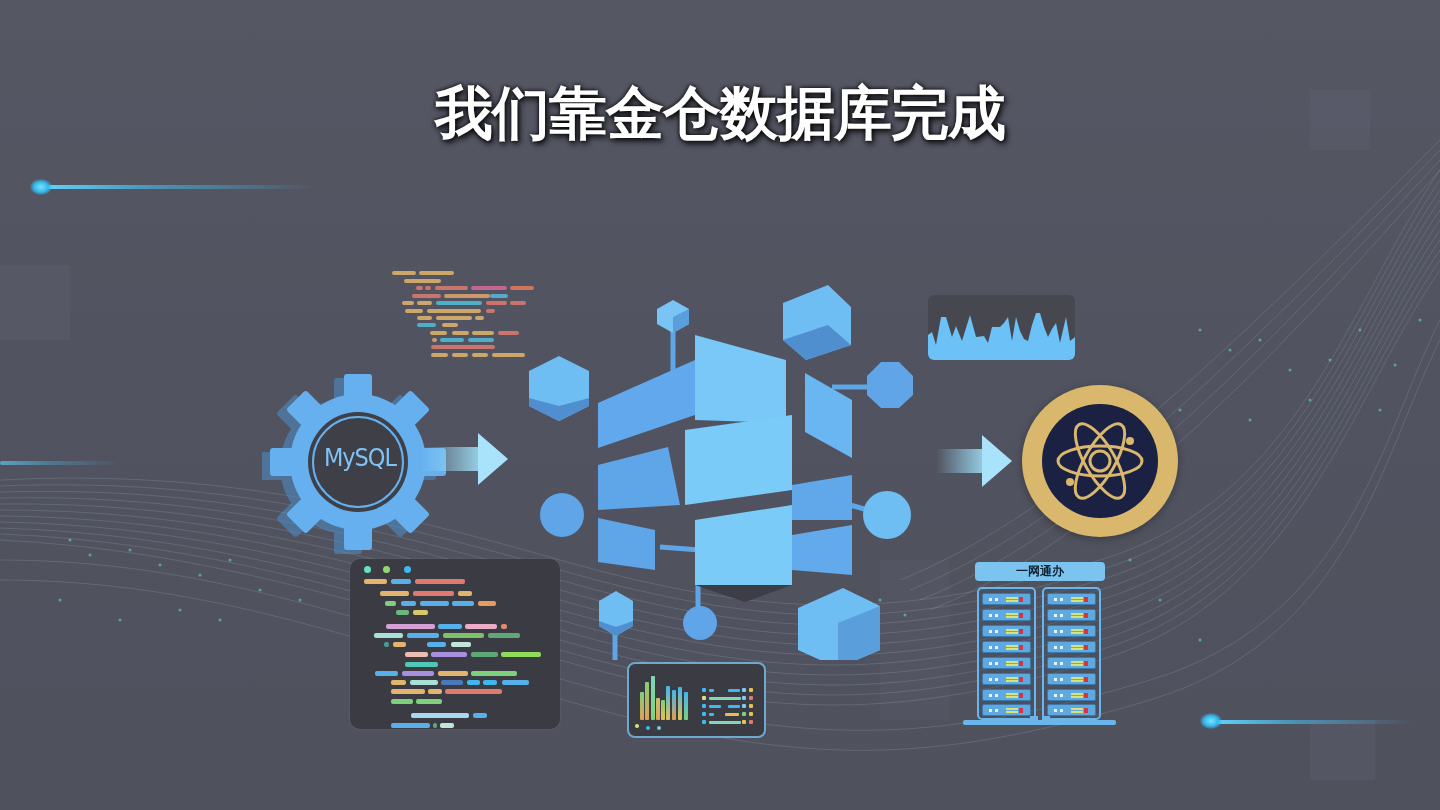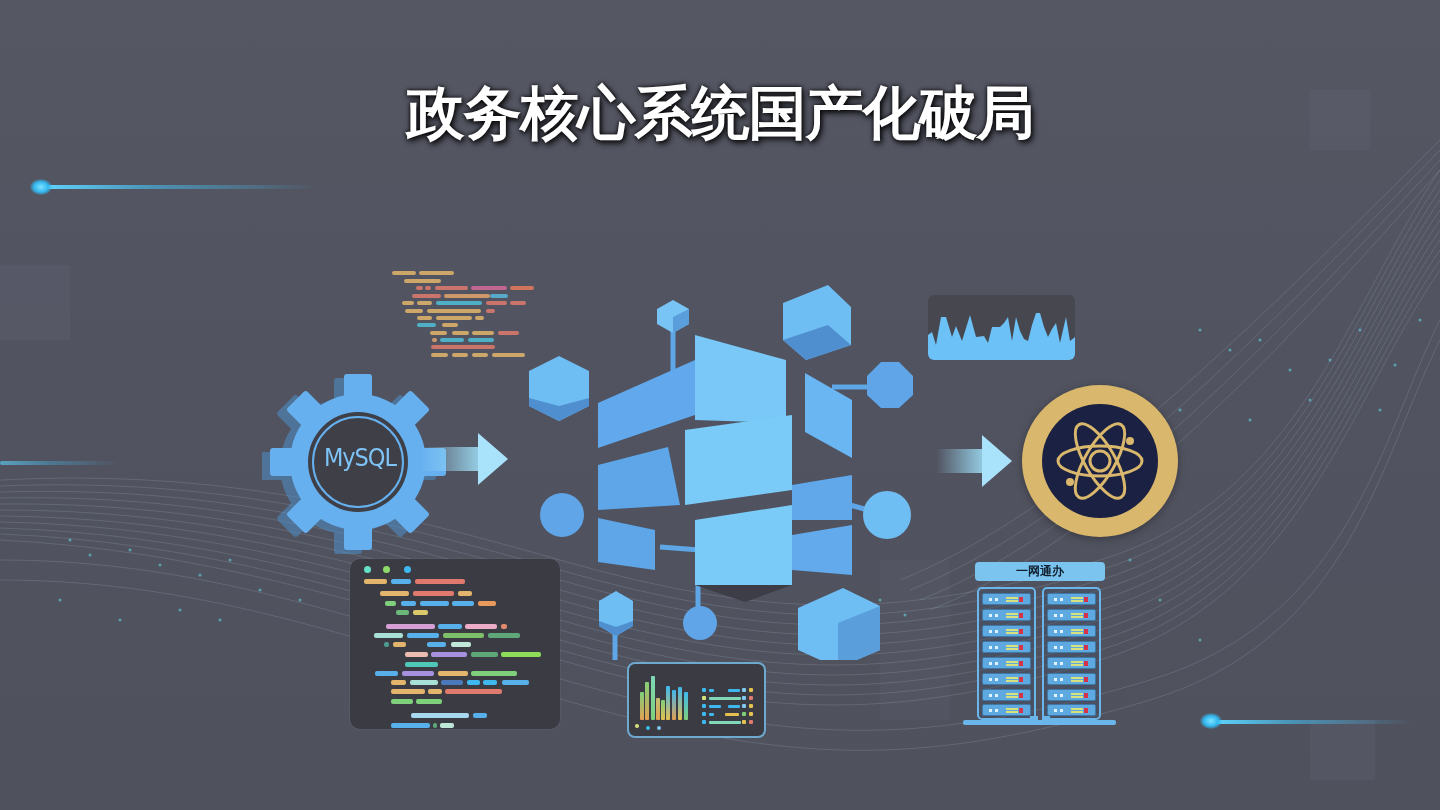--- a/index.html
+++ b/index.html
@@ -156,21 +156,21 @@
   </svg>
 
   <div class="streak" style="left:38px;top:185px;width:280px;"></div>
   <div class="streak-dot" style="left:30px;top:179px;"></div>
   <div class="streak" style="left:0;top:461px;width:120px;opacity:.6"></div>
   <div class="streak" style="left:1212px;top:720px;width:200px;"></div>
   <div class="streak-dot" style="left:1200px;top:713px;"></div>
 </div>
 
 <div class="title">
-  <div>政务核心系统国产化破局</div>
+  <div>我们靠金仓数据库完成</div>
 </div>
 
 <div class="code-top abs" style="left:0;top:0">
   <div class="bar" style="left:392px;top:271px;width:24px;background:#e3b56c"></div>
   <div class="bar" style="left:419px;top:271px;width:35px;background:#e3b56c"></div>
   <div class="bar" style="left:404px;top:279px;width:37px;background:#e3b56c"></div>
   <div class="bar" style="left:416px;top:286px;width:7px;background:#e07a6e"></div>
   <div class="bar" style="left:425px;top:286px;width:6px;background:#e07a6e"></div>
   <div class="bar" style="left:435px;top:286px;width:33px;background:#e07a6e"></div>
   <div class="bar" style="left:471px;top:286px;width:36px;background:#d66a9b"></div>

